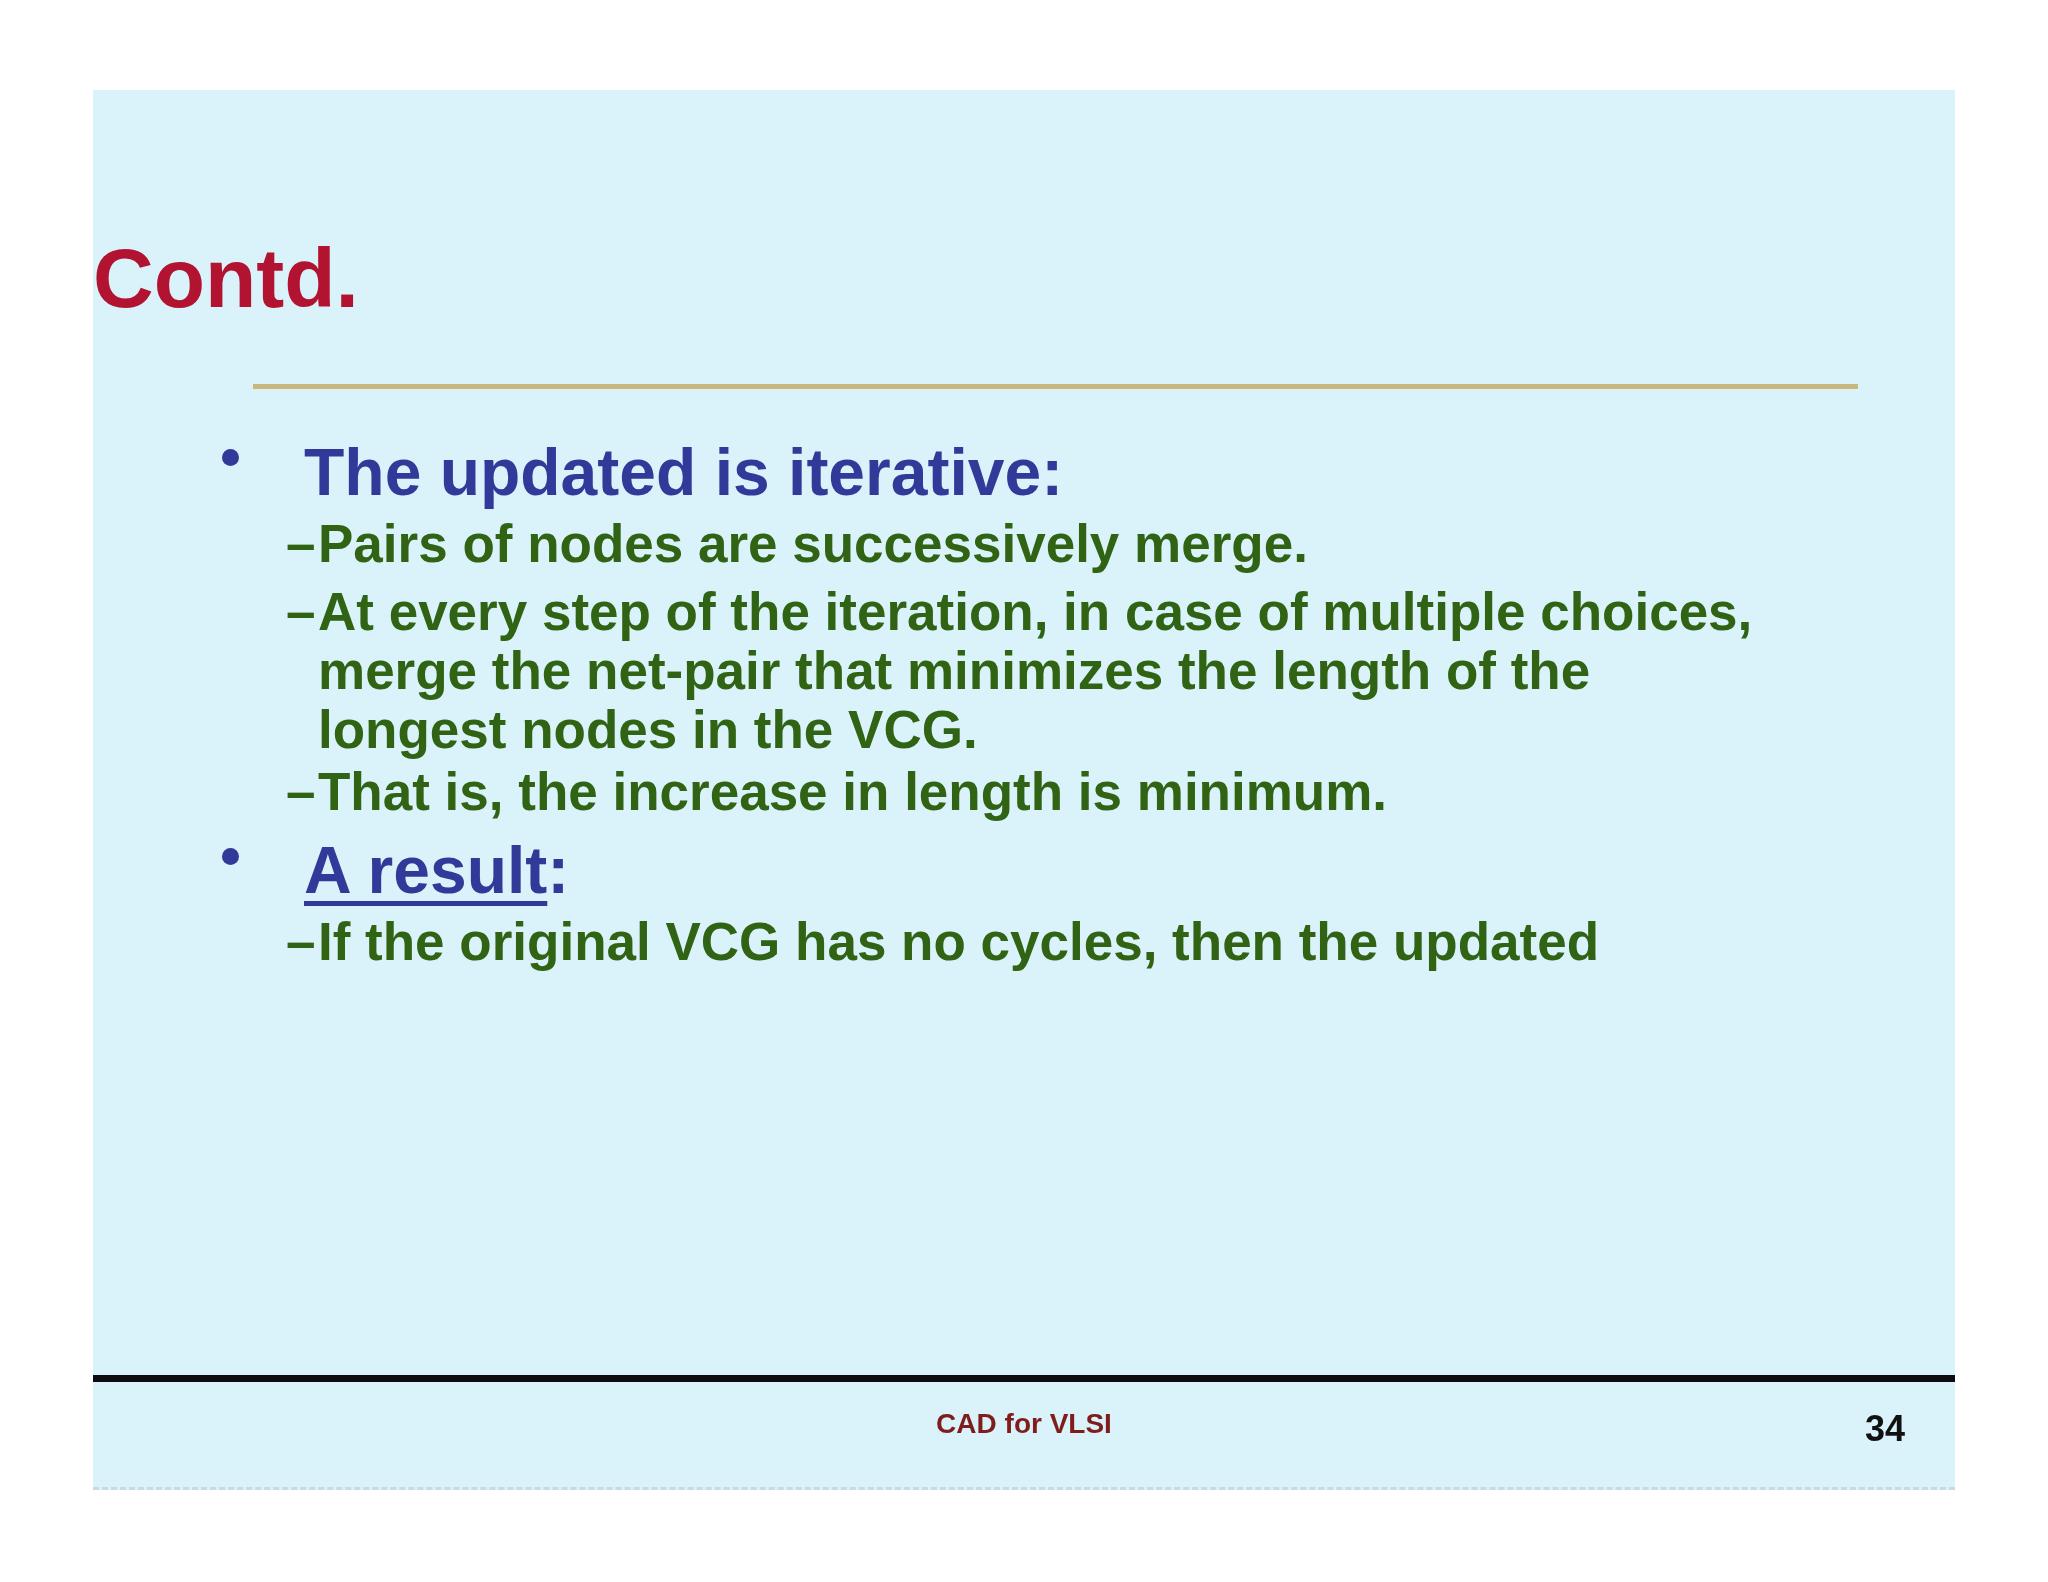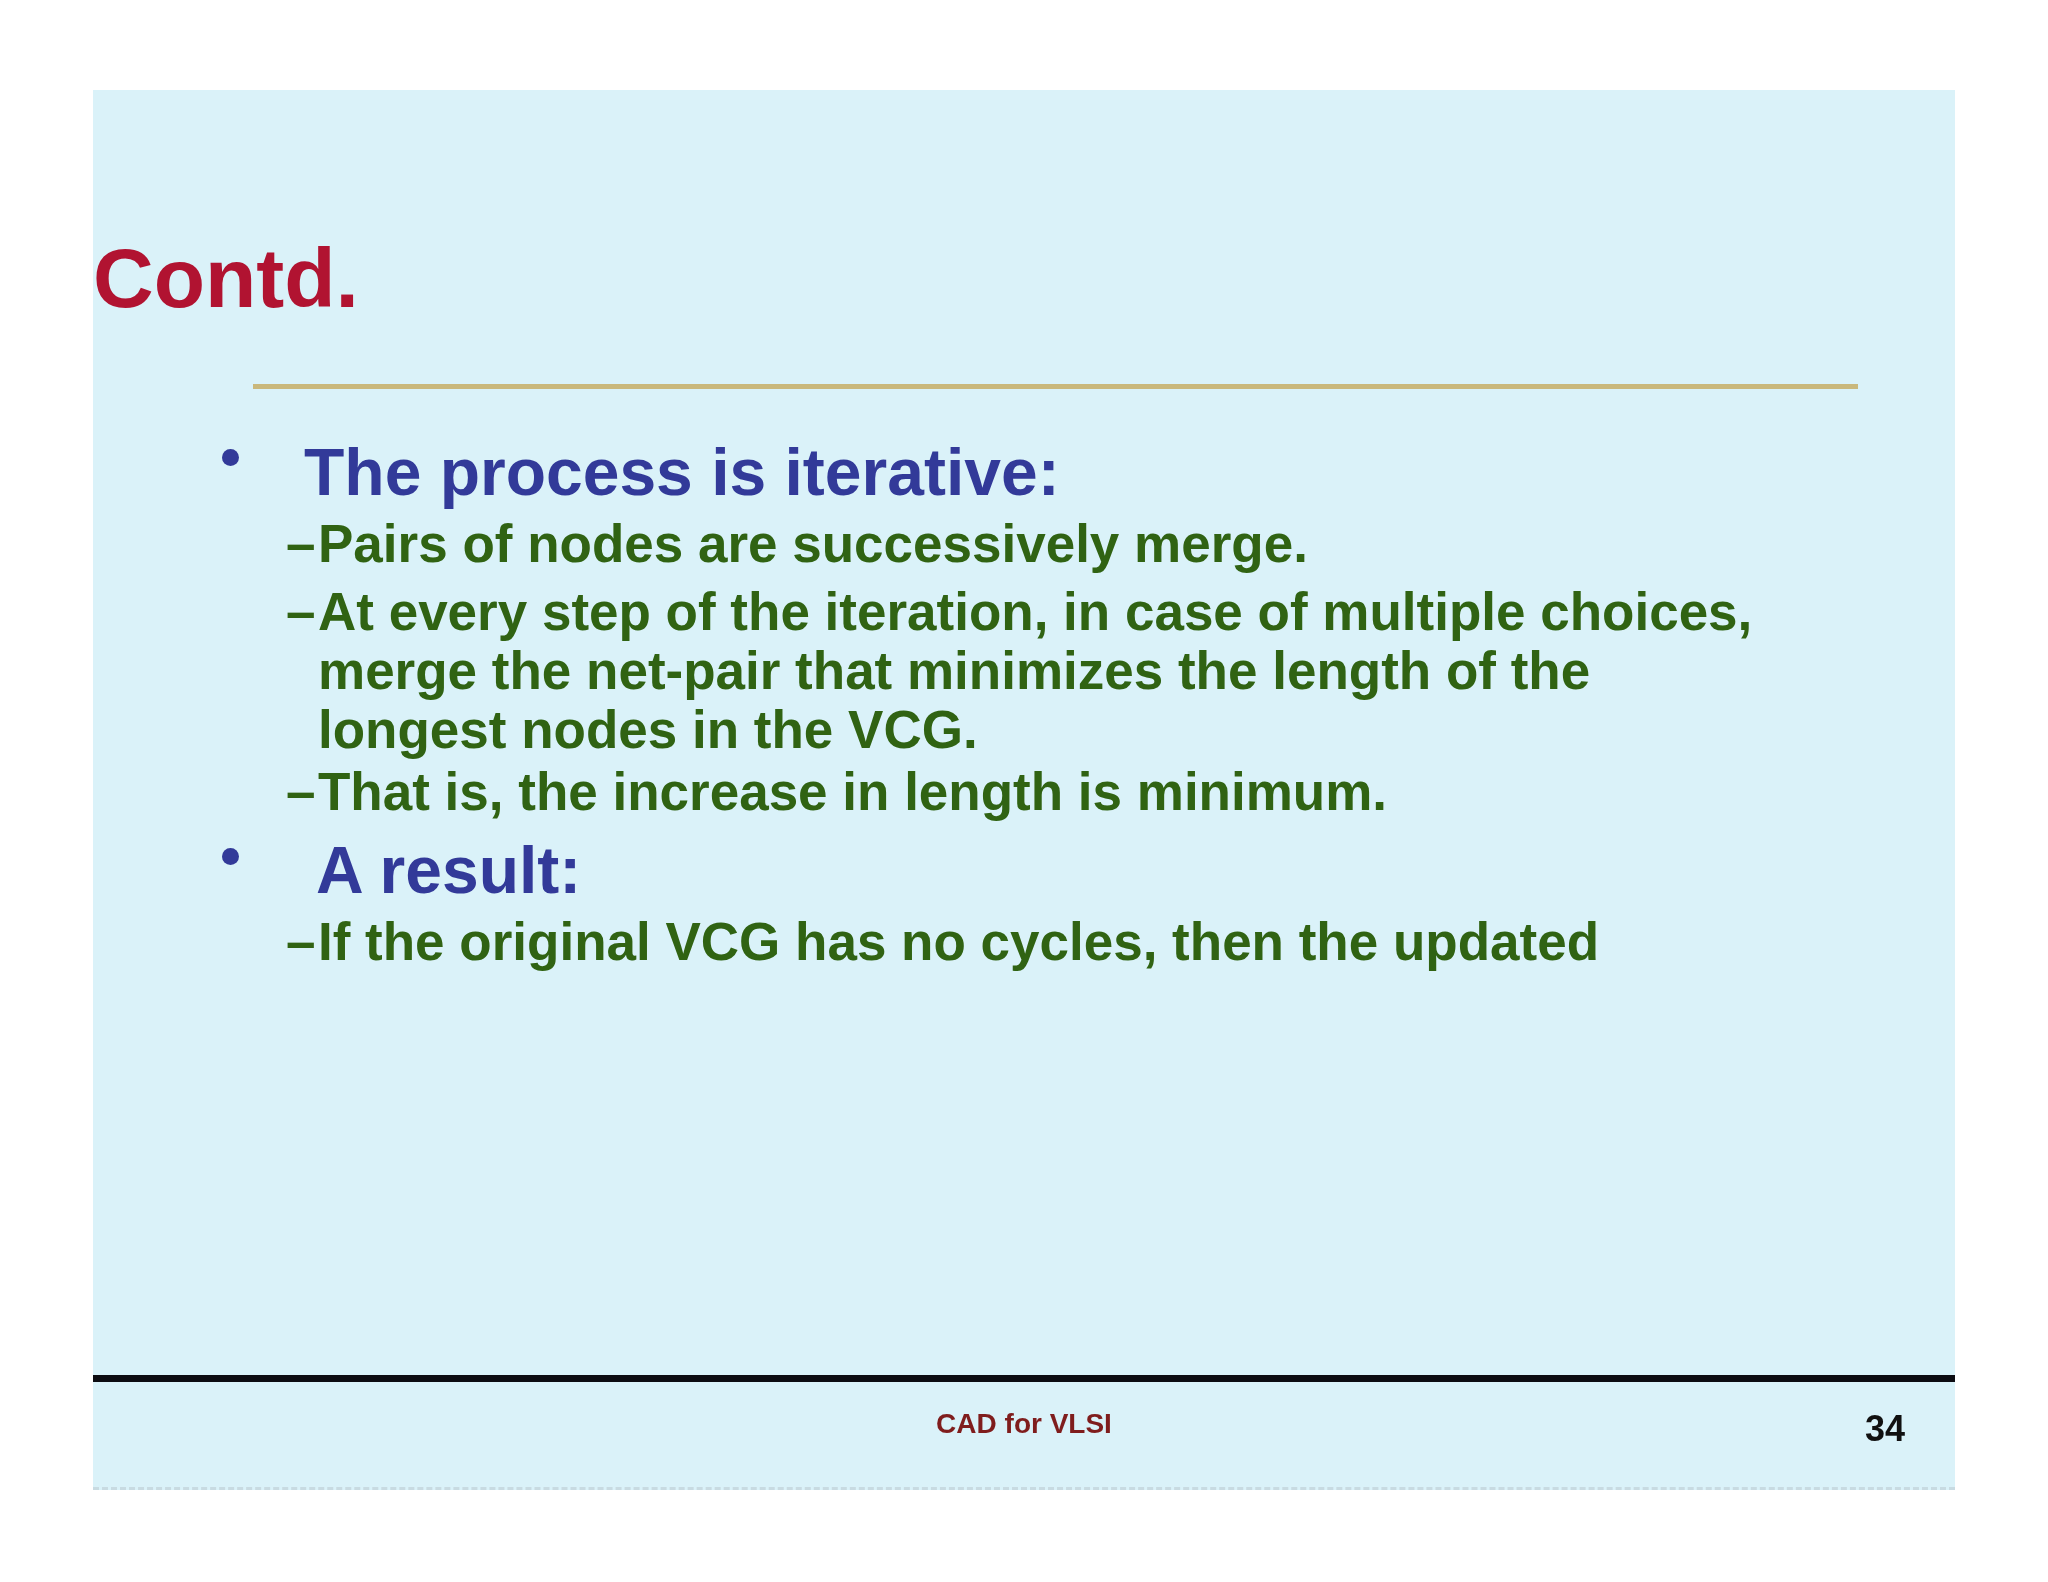--- a/index.html
+++ b/index.html
@@ -53,23 +53,23 @@
   .l1-text {
     position: absolute;
     left: 211px;
     font-size: 66px;
     font-weight: bold;
     color: #323a99;
     white-space: nowrap;
     line-height: 1.05;
   }
   .l1-text .underlined {
+    text-decoration: underline;
     text-decoration-thickness: 5px;
     text-underline-offset: 8px;
-    margin-left: 12px;
   }
   .l2-marker {
     position: absolute;
     left: 193px;
     font-size: 53px;
     font-weight: bold;
     color: #306313;
     line-height: 59px;
     white-space: nowrap;
   }
@@ -114,21 +114,21 @@
 
 <div class="canvas">
   <div class="slide">
 
     <div class="slide-title">Contd.</div>
 
     <div class="title-rule"></div>
 
     <div class="l1-marker" style="left:129px; top:359px;"></div>
     <div class="l1-text" style="top:348px;">
-      <span>The process is iterative:</span>
+      <span>The updated is iterative:</span>
     </div>
 
     <div class="l2-marker" style="top:424px;">–</div>
     <div class="l2-text" style="top:424px;">
       <div>Pairs of nodes are successively merge.</div>
     </div>
 
     <div class="l2-marker" style="top:492px;">–</div>
     <div class="l2-text" style="top:492px;">
       <div>At every step of the iteration, in case of multiple choices,</div>

